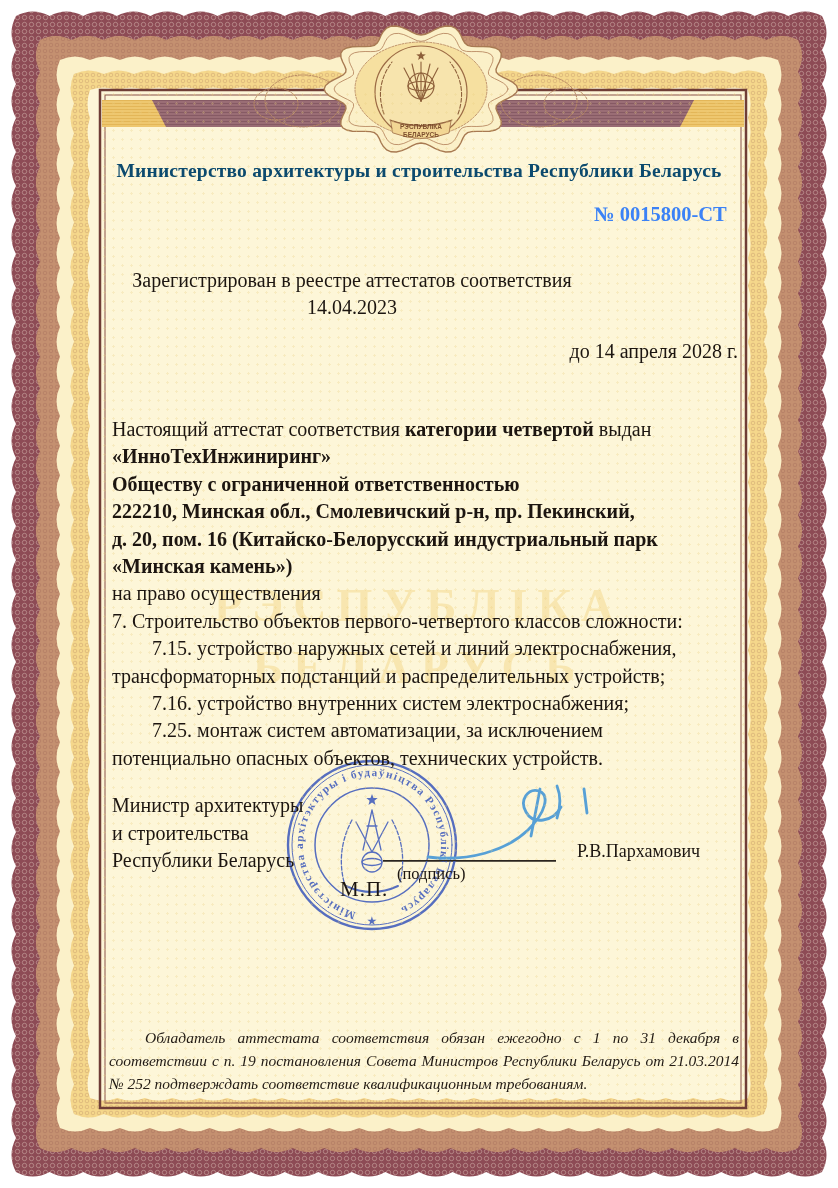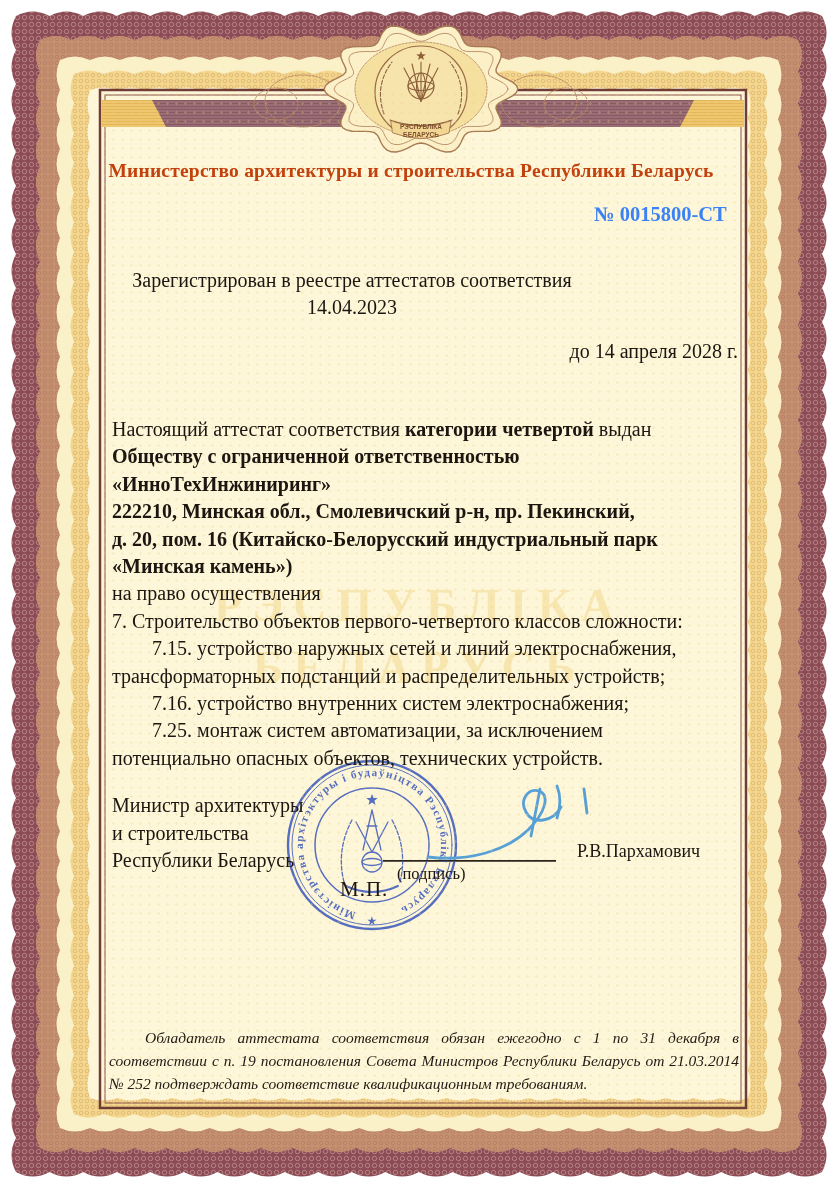--- a/index.html
+++ b/index.html
@@ -3,22 +3,22 @@
 <meta charset="utf-8">
 <style>
   html,body{margin:0;padding:0;background:#ffffff;}
   .page{position:relative;width:838px;height:1188px;background:#ffffff;overflow:hidden;
         font-family:"Liberation Serif","DejaVu Serif",serif;color:#1c1510;}
   #deco{position:absolute;left:0;top:0;z-index:0;}
   .texture{position:absolute;left:100px;top:90px;width:646px;height:1018px;z-index:1;
            background-image:radial-gradient(rgba(233,205,130,0.28) 1px,transparent 1.2px);
            background-size:9px 9px;pointer-events:none;}
   .layer{position:absolute;z-index:2;}
-  .ministry{left:84px;top:160px;width:654px;text-align:center;font-weight:bold;
-            font-size:19.5px;color:#c2410c;letter-spacing:0.2px;}
+  .ministry{left:92px;top:160px;width:654px;text-align:center;font-weight:bold;
+            font-size:19.5px;color:#0c4a6e;letter-spacing:0.2px;}
   .title{left:118px;top:193px;font-size:37px;font-weight:bold;color:#9d6063;letter-spacing:0.5px;
          text-shadow:1px 1px 0 rgba(112,58,62,0.45), -0.5px -0.5px 0 rgba(255,243,220,0.7);}
   .cert-number{left:594px;top:203px;font-size:20.5px;font-weight:bold;color:#3b82f6;}
   .regblock{left:92px;top:267px;width:520px;text-align:center;font-size:20px;line-height:27px;}
   .validity{left:300px;top:338px;width:438px;text-align:right;font-size:20px;line-height:27.5px;}
   .watermark{left:92px;top:575px;width:654px;text-align:center;z-index:1;
              color:rgba(238,205,110,0.38);font-weight:bold;font-size:46px;letter-spacing:10px;line-height:62px;}
   .bodyblock{left:112px;top:416px;width:640px;font-size:20px;line-height:27.4px;}
   .body-line{white-space:nowrap;}
   .body-line.indent{padding-left:40px;}
@@ -148,22 +148,22 @@
     <div>Зарегистрирован в реестре аттестатов соответствия</div>
     <div>14.04.2023</div>
   </div>
 
   <div class="layer validity">
     <div>до 14 апреля 2028 г.</div>
   </div>
 
   <div class="layer bodyblock">
       <div class="body-line"><span>Настоящий аттестат соответствия </span><span class="b">категории четвертой</span><span> выдан</span></div>
+      <div class="body-line"><span class="b">«ИнноТехИнжиниринг»</span></div>
       <div class="body-line"><span class="b">Обществу с ограниченной ответственностью</span></div>
-      <div class="body-line"><span class="b">«ИнноТехИнжиниринг»</span></div>
       <div class="body-line"><span class="b">222210, Минская обл., Смолевичский р-н, пр. Пекинский,</span></div>
       <div class="body-line"><span class="b">д. 20, пом. 16 (Китайско-Белорусский индустриальный парк</span></div>
       <div class="body-line"><span class="b">«Минская камень»)</span></div>
       <div class="body-line"><span>на право осуществления</span></div>
       <div class="body-line"><span>7. Строительство объектов первого-четвертого классов сложности:</span></div>
       <div class="body-line indent"><span>7.15. устройство наружных сетей и линий электроснабжения,</span></div>
       <div class="body-line"><span>трансформаторных подстанций и распределительных устройств;</span></div>
       <div class="body-line indent"><span>7.16. устройство внутренних систем электроснабжения;</span></div>
       <div class="body-line indent"><span>7.25. монтаж систем автоматизации, за исключением</span></div>
       <div class="body-line"><span>потенциально опасных объектов, технических устройств.</span></div>

